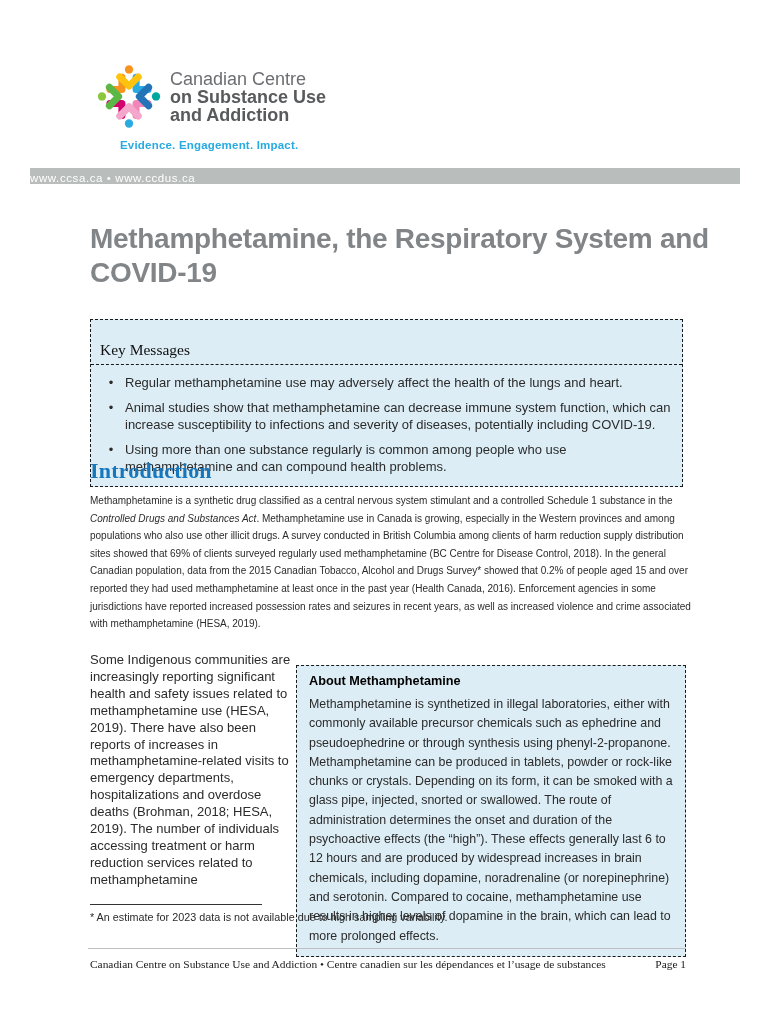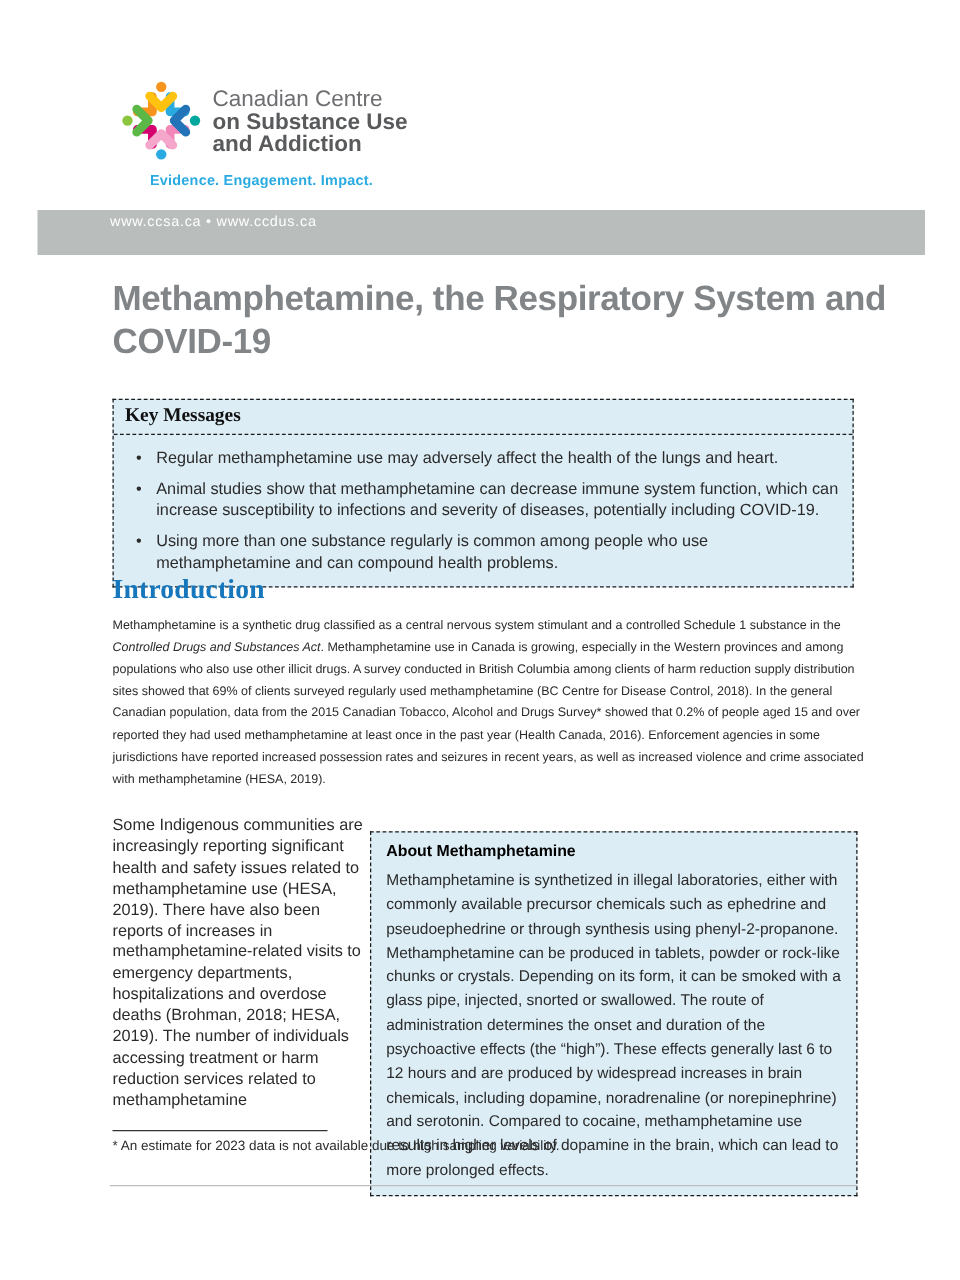--- a/index.html
+++ b/index.html
@@ -13,39 +13,40 @@
     overflow:hidden;
     box-shadow:0 0 4px rgba(0,0,0,.25);
   }
   
   .logo-mark { position:absolute; left:92px; top:56px; width:74px; height:78px; }
   .logo-text { position:absolute; left:170px; top:70px; font-size:18px; line-height:18px; color:#595a5c; }
   .logo-text .l1 { font-weight:400; color:#6d6e71; }
   .logo-text .l2, .logo-text .l3 { font-weight:700; }
   .tagline { position:absolute; left:120px; top:139px; font-size:11.5px; font-weight:700; color:#29abe2; letter-spacing:.2px; }
   .urlbar {
-    position:absolute; left:30px; top:168px; width:710px; height:36px;
+    position:absolute; left:30px; top:168px; width:710px; height:16px;
     background:#b9bdbc; color:#ffffff; font-size:11.5px; line-height:20px;
-    padding-left:58px; letter-spacing:.6px;
+    letter-spacing:.6px;
   }
   
   .doc-title {
     position:absolute; left:90px; top:222px; width:620px;
     font-size:28px; line-height:34px; font-weight:700; color:#828588;
     letter-spacing:-.3px; white-space:pre-line;
   }
   
   .keybox {
     position:absolute; left:90px; top:319px; width:593px;
     background:#dcedf5; border:1px dashed #1a1a1a;
   }
   .keybox-head {
     padding:4px 9px 5px;
-    font-family:"Liberation Serif", serif; font-weight:700; font-size:15.5px; color:#111;
+    font-family:"Liberation Serif", serif; font-weight:400; font-size:15.5px; color:#111;
     border-bottom:1px dashed #1a1a1a;
+    margin-top:17px;
   }
   .keybox-list { padding:9px 10px 10px 6px; list-style:none; }
   .keybox-list li { display:flex; margin-bottom:7px; font-size:13px; line-height:17.5px; color:#2b2b2b; }
   .keybox-list li:last-child { margin-bottom:0; }
   .keybox-list .blt { width:28px; text-align:center; flex:0 0 28px; font-size:13px; }
   
   .intro-head {
     position:absolute; left:90px; top:458px;
     font-family:"Liberation Serif", serif; font-weight:700; font-size:22px; color:#1777bd;
     letter-spacing:.2px;
@@ -157,14 +158,18 @@
 
   <div class="aboutbox">
     <div class="aboutbox-head">About Methamphetamine</div>
     <div class="aboutbox-body">Methamphetamine is synthetized in illegal laboratories, either with commonly available precursor chemicals such as ephedrine and pseudoephedrine or through synthesis using phenyl-2-propanone. Methamphetamine can be produced in tablets, powder or rock-like chunks or crystals. Depending on its form, it can be smoked with a glass pipe, injected, snorted or swallowed. The route of administration determines the onset and duration of the psychoactive effects (the “high”). These effects generally last 6 to 12 hours and are produced by widespread increases in brain chemicals, including dopamine, noradrenaline (or norepinephrine) and serotonin. Compared to cocaine, methamphetamine use results in higher levels of dopamine in the brain, which can lead to more prolonged effects.</div>
   </div>
 
   <div class="footnote-rule"></div>
   <div class="footnote">* An estimate for 2023 data is not available due to high sampling variability.</div>
 
   <div class="footer-rule"></div>
+  <div class="footer">
+    <span>Canadian Centre on Substance Use and Addiction  • Centre canadien sur les dépendances et l’usage de substances</span>
+    <span class="pg">Page 1</span>
+  </div>
 
 </div>
 
 </body></html>

